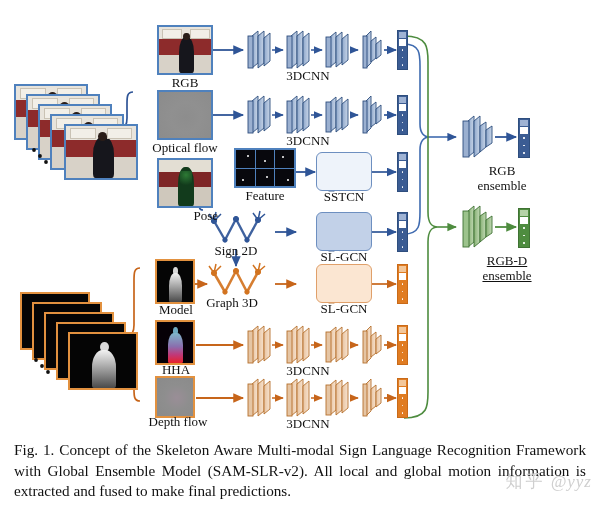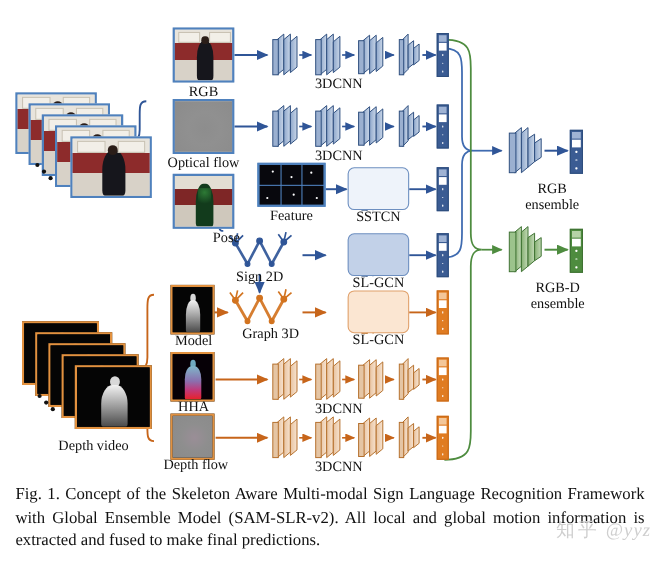--- a/index.html
+++ b/index.html
@@ -425,21 +425,20 @@
           <div class="head"></div>
           <div class="body"></div>
         </div>
     </div>
     <svg style="position:absolute;left:10px;top:64px;width:30px;height:22px;">
       <circle cx="6" cy="4" r="1.9" fill="#111"></circle>
         <circle cx="12" cy="10" r="1.9" fill="#111"></circle>
         <circle cx="18" cy="16" r="1.9" fill="#111"></circle>
     </svg>
   </div>
-  <div class="lbl" style="left:20px;top:398px;width:130px;">Depth video</div>
 
   <div class="frame rgb" style="left:157px;top:25px;width:56px;height:50px;">
     <div class="rgbpic">
         <div class="poster" style="left:5%;width:36%"></div>
         <div class="poster" style="left:59%;width:36%"></div>
       </div>
   </div>
   <div class="lbl" style="left:152px;top:76px;width:66px;">RGB</div>
 
   <div class="frame rgb" style="left:157px;top:90px;width:56px;height:50px;">
@@ -471,21 +470,21 @@
     <div class="featcell">
         <i style="left:55%;top:42%"></i>
       </div>
     <div class="featcell">
         <i style="left:62%;top:58%"></i>
       </div>
   </div>
   <div class="lbl" style="left:230px;top:189px;width:70px;">Feature</div>
 
   <div class="lbl" style="left:198px;top:244px;width:76px;">Sign 2D</div>
-  <div class="lbl" style="left:208px;top:296px;width:76px;">Graph 3D</div>
+  <div class="lbl" style="left:194px;top:296px;width:76px;">Graph 3D</div>
 
   <div class="frame dep" style="left:155px;top:259px;width:40px;height:45px;">
     <div class="deppic">
         <div class="head"></div>
         <div class="body"></div>
       </div>
   </div>
   <div class="lbl" style="left:148px;top:303px;width:56px;">Model</div>
 
   <div class="frame dep" style="left:155px;top:320px;width:40px;height:45px;">
@@ -577,21 +576,21 @@
     <span>ensemble</span>
   </div>
 
   <div class="fvec" style="left:518px;top:208px;width:12px;height:40px;border:1px solid #3f7233;background:#4e8c3f;">
     <div class="c" style="background:#b5d3a7"></div>
     <div class="c hi"></div>
     <div class="c dk" style="background:#4e8c3f"></div>
     <div class="c dk" style="background:#4e8c3f"></div>
     <div class="c dk" style="background:#4e8c3f"></div>
   </div>
-  <div class="lbl two" style="left:452px;top:253px;width:110px;">
+  <div class="lbl two" style="left:452px;top:253px;width:110px;text-decoration:underline;">
     <span>RGB-D</span><br>
     <span>ensemble</span>
   </div>
 
 </div>
 
 <div class="cap">
   <p>Fig. 1.  Concept of the Skeleton Aware Multi-modal Sign Language Recognition Framework with Global Ensemble Model (SAM-SLR-v2). All local and global motion information is extracted and fused to make final predictions.</p>
 </div>
 <div class="wm">

